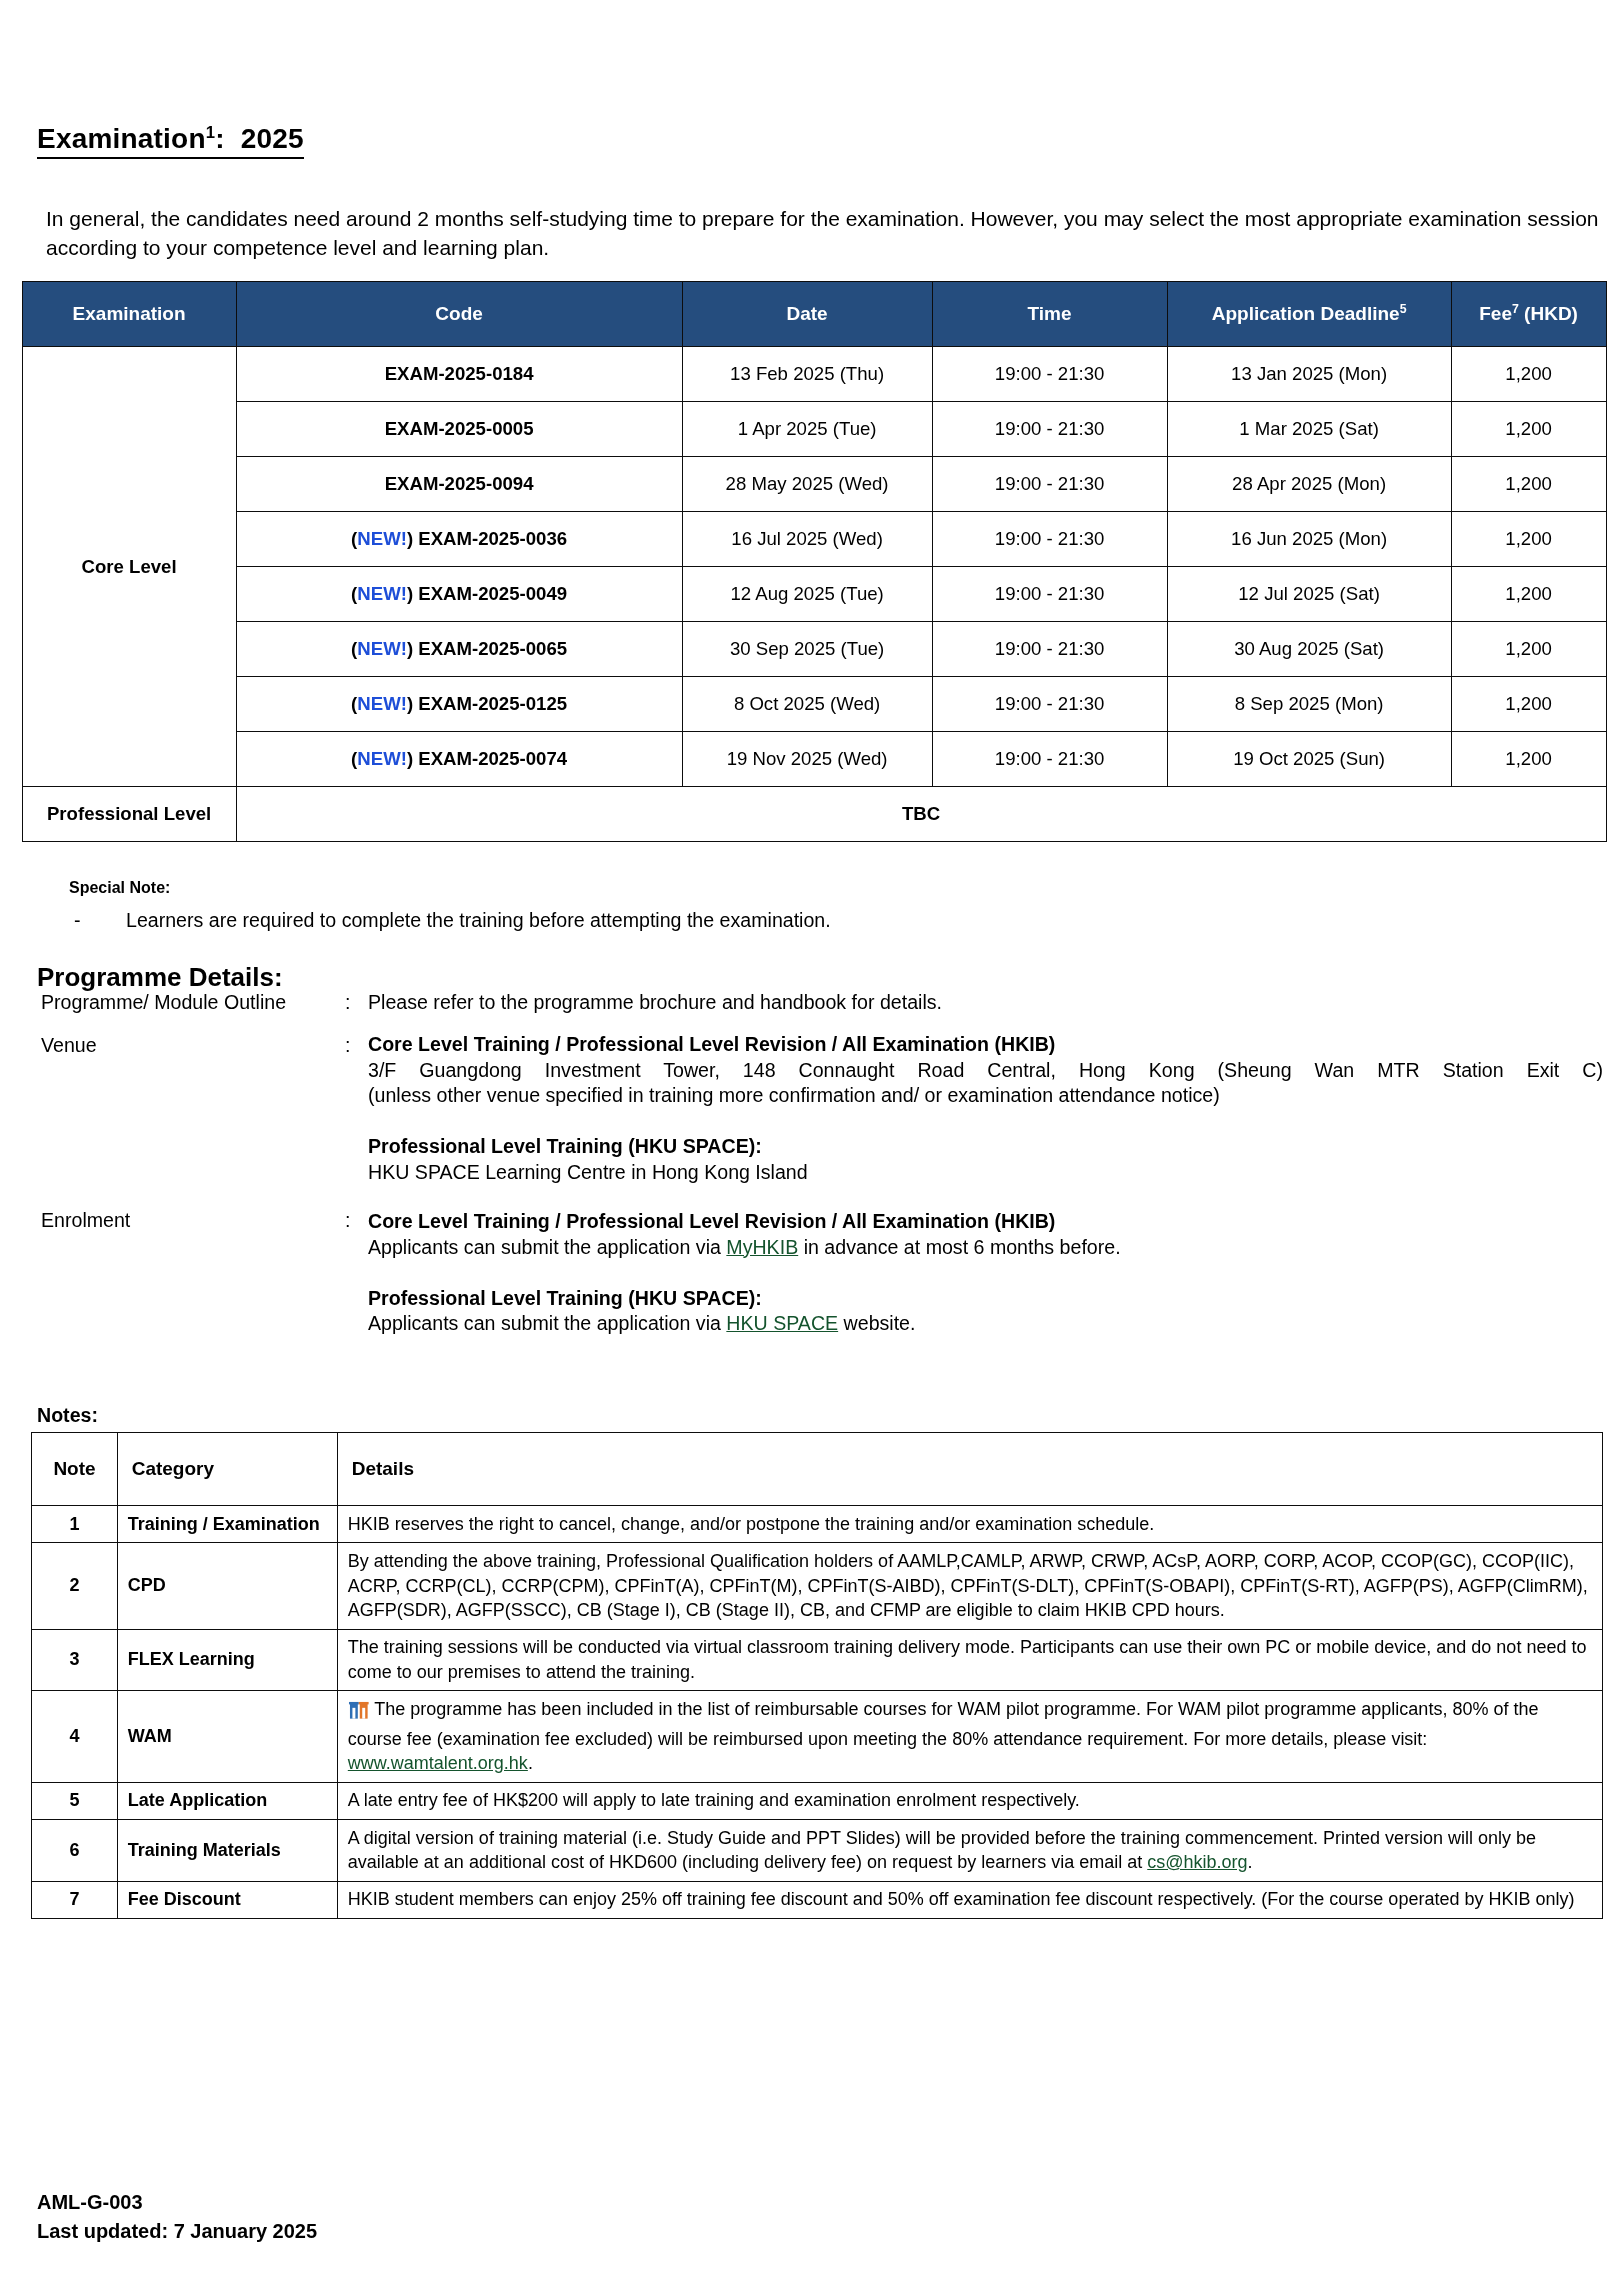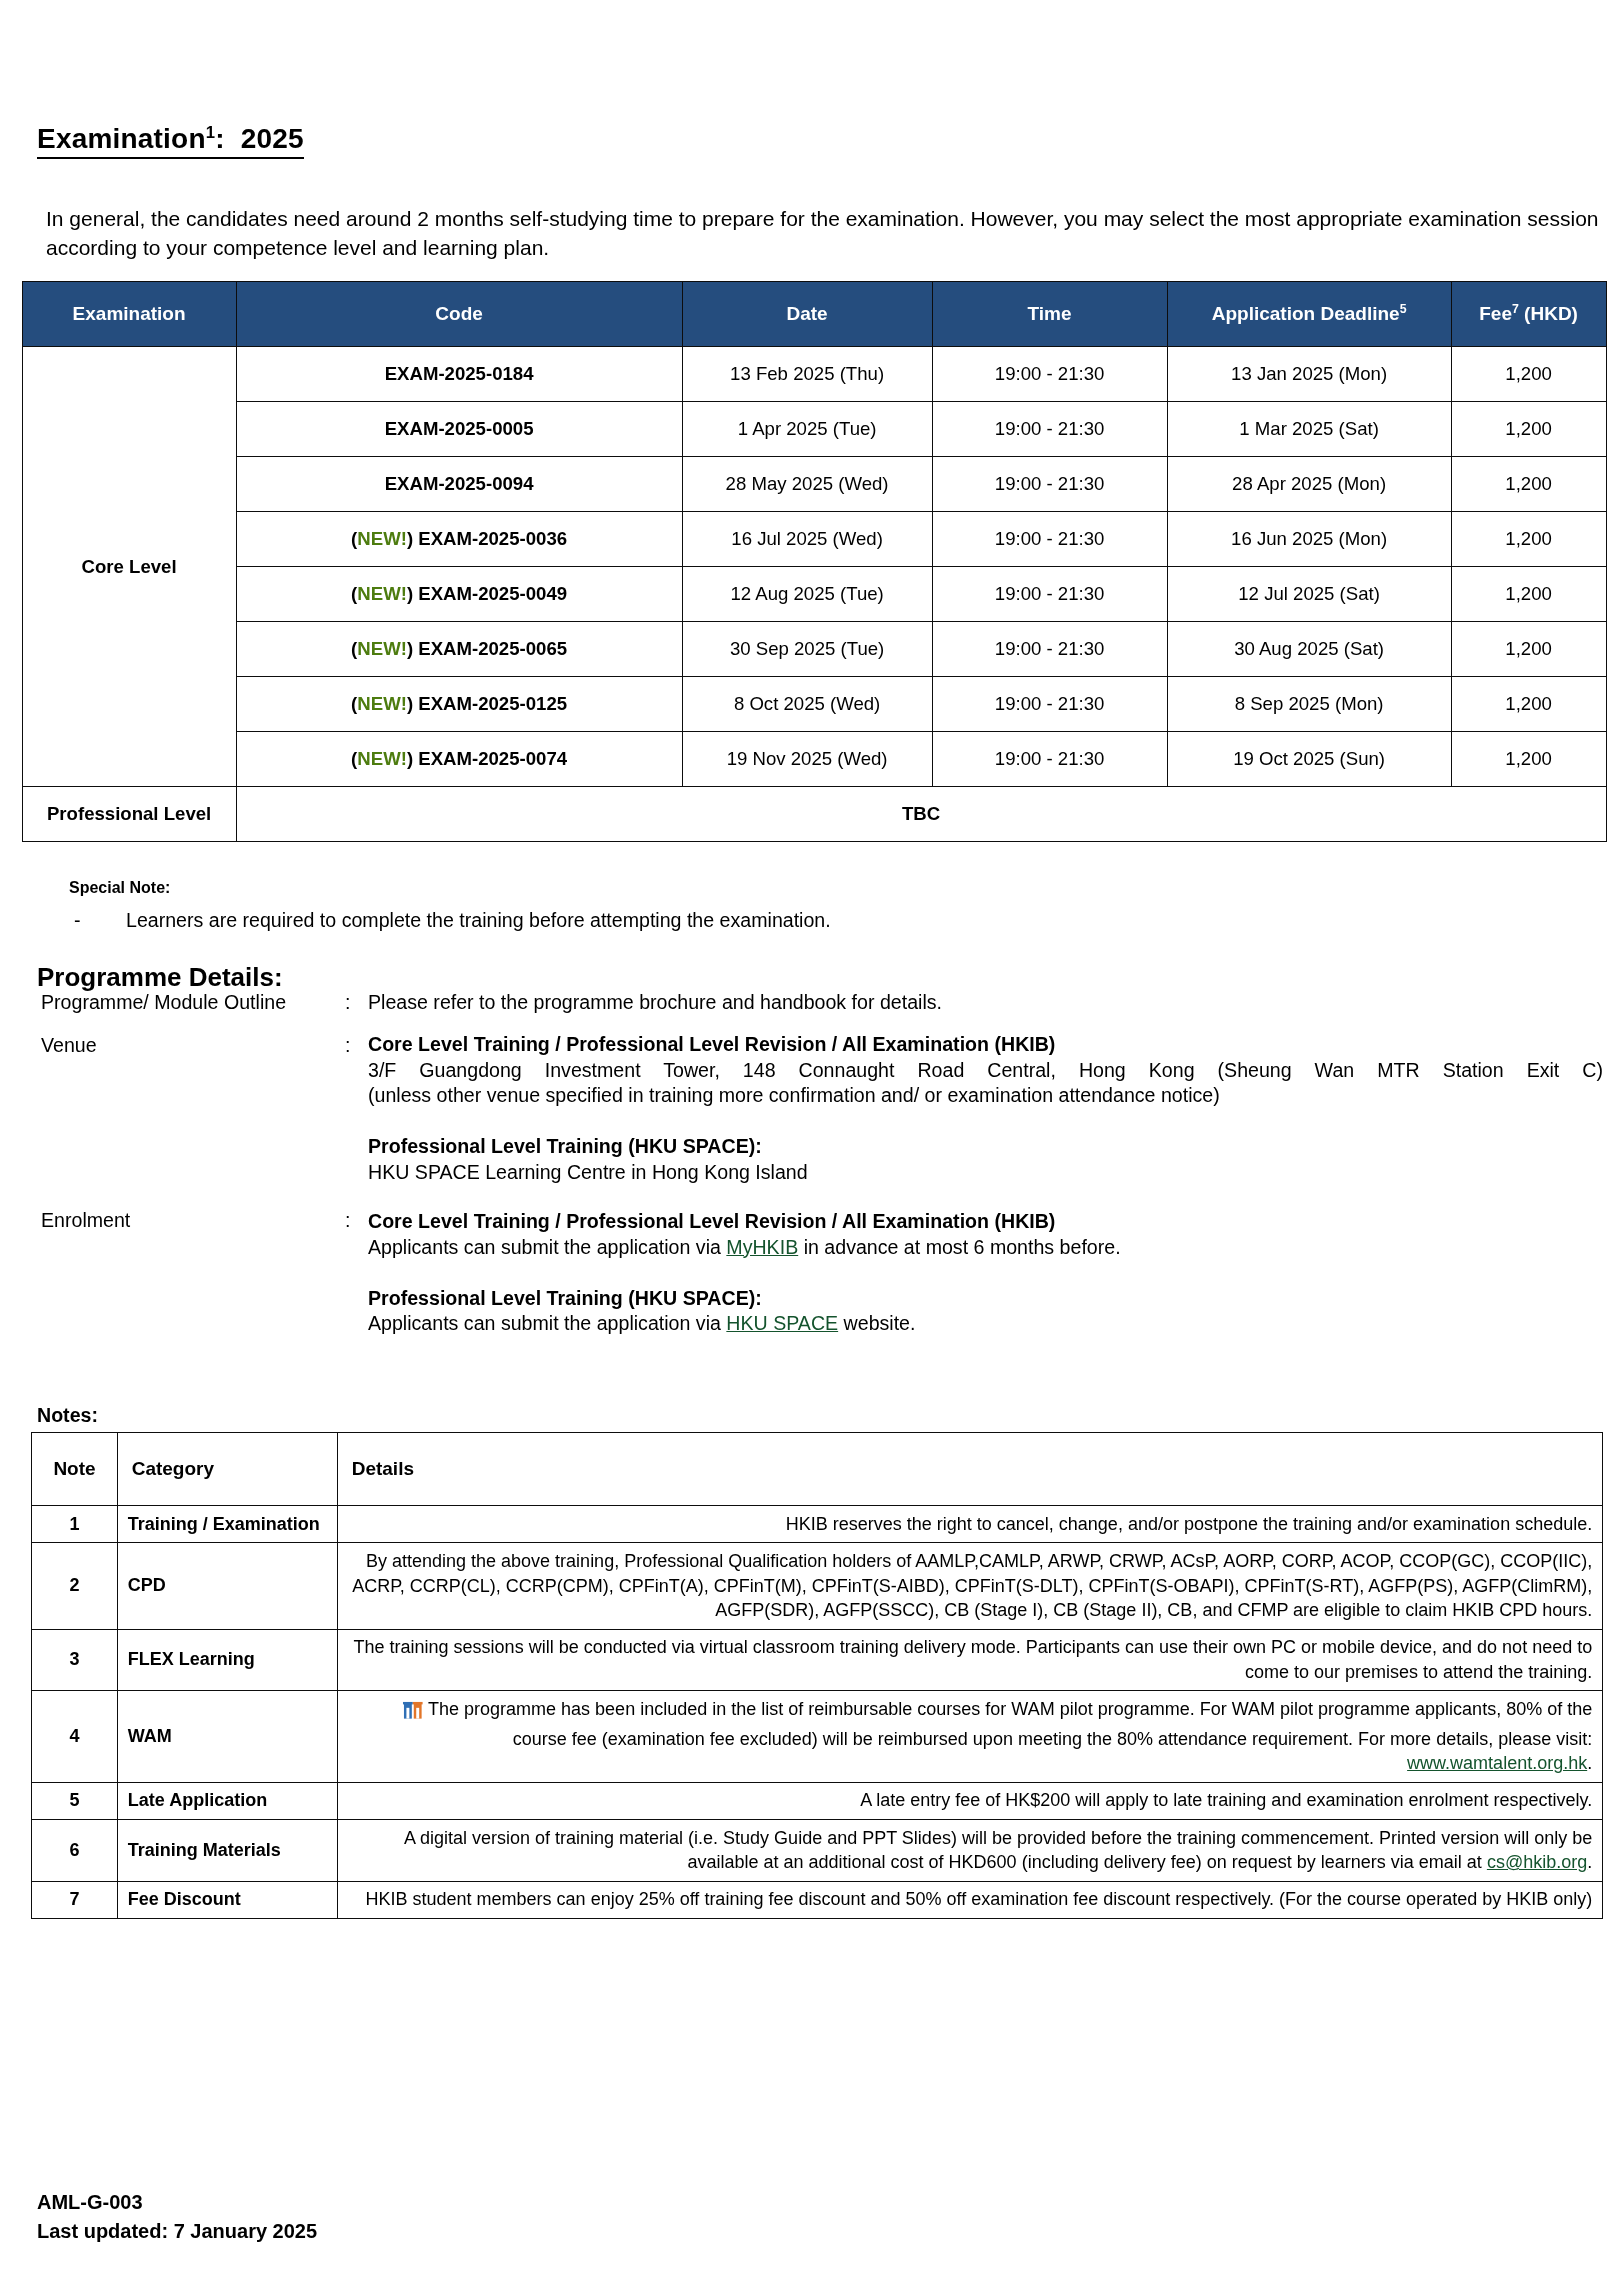--- a/index.html
+++ b/index.html
@@ -75,21 +75,21 @@
   .exam-table thead th sup { font-size: 12.3px; vertical-align: super; }
   .exam-table tbody td { height: 55px; }
   .cell-level {
     font-weight: bold;
     font-size: 19.6px;
   }
   .cell-code {
     font-weight: bold;
     font-size: 19.6px;
   }
-  .new-flag { color: #4d7c0f; font-weight: bold; text-align: center; }
+  .new-flag { color: #1d4ed8; font-weight: bold; text-align: center; }
   .cell-tbc { font-weight: bold; font-size: 19.6px; }
   .row-prof td { height: 61px; }
 
   
   .special-note-head {
     position: absolute;
     left: 37px; top: 879px;
     font-size: 16px; font-weight: bold; margin-left: 32px;
   }
   .special-note-item {
@@ -151,21 +151,21 @@
     font-size: 18px;
   }
   .notes-table thead th {
     height: 73px;
     font-weight: bold;
     font-size: 19px;
     vertical-align: middle;
   }
   .nt-col-note { width: 86px; text-align: center; }
   .nt-col-cat  { width: 220px; }
-  .nt-col-det  { width: auto; text-align: right; }
+  .nt-col-det  { width: auto; }
   .notes-table thead th.nt-col-note { text-align: center; }
   .notes-table thead th.nt-col-cat,
   .notes-table thead th.nt-col-det { text-align: left; padding-left: 13.7px; }
   .nt-num { text-align: center; font-weight: bold; font-size: 19.6px; }
   .nt-cat { font-weight: bold; font-size: 18.6px; padding-left: 13.7px; }
   .nt-det { font-size: 18px; line-height: 24.5px; padding-left: 13.7px; padding-right: 9.8px; }
 
   .wam-icon { display: inline-block; vertical-align: -4.9px; margin-right: 4.9px; }
 
   

